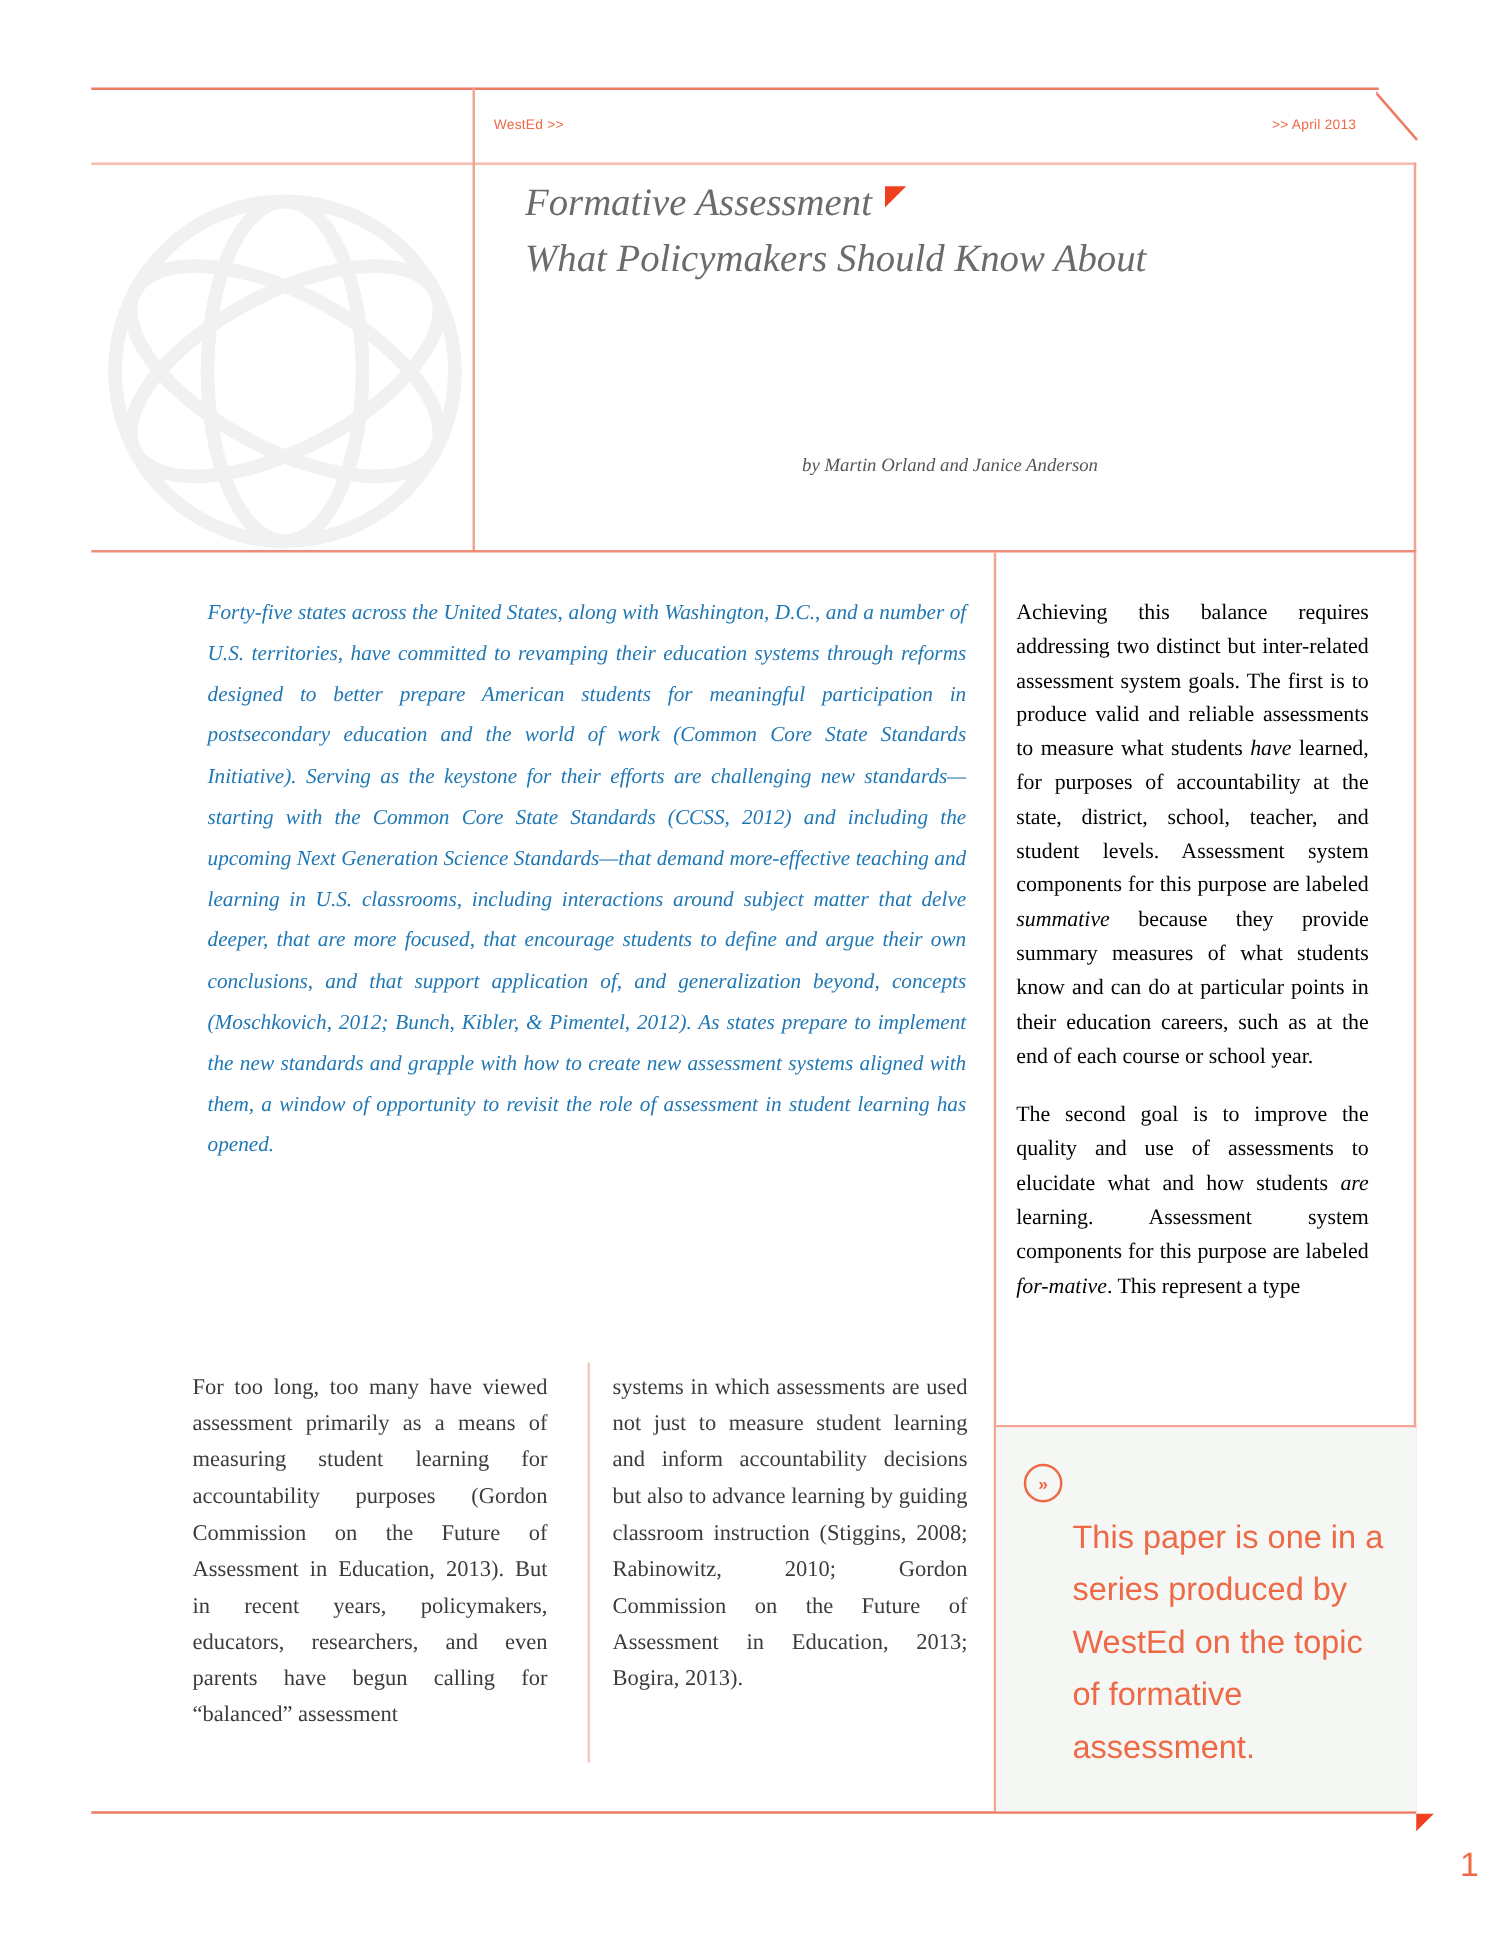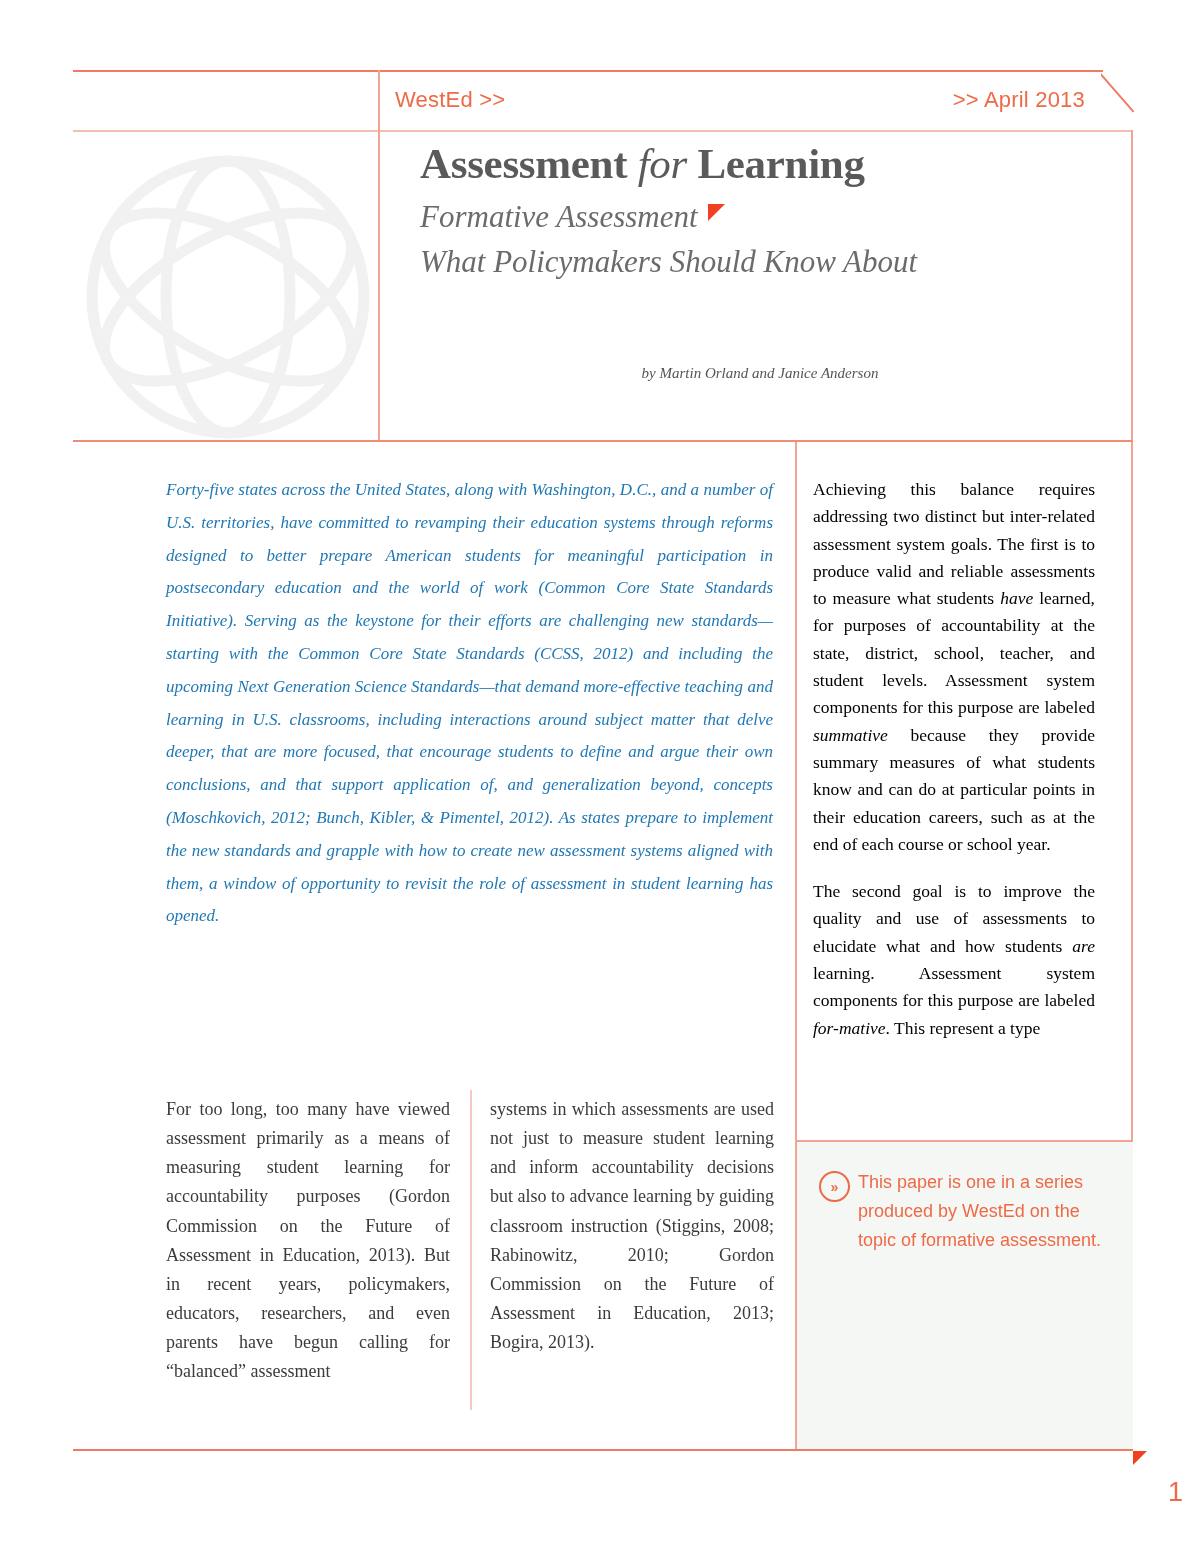--- a/index.html
+++ b/index.html
@@ -51,21 +51,21 @@
     position:absolute;left:78px;top:155px;width:300px;height:285px;
     overflow:hidden;
   }
   #globe-watermark svg{display:block;}
 
   
   #header{
     position:absolute;left:395px;top:72px;width:690px;height:56px;
     display:flex;align-items:center;justify-content:space-between;
     font-family:"Liberation Sans", sans-serif;
-    color:#ee6a47;font-size:22px;letter-spacing:.2px;
+    color:#ee6a47;font-size:11px;letter-spacing:.2px;
   }
 
   
   #masthead{
     position:absolute;left:420px;top:140px;width:680px;
   }
   #doc-title{
     font-size:43px;color:#5a5a5a;font-weight:700;
     letter-spacing:-.3px;line-height:1.1;margin:0 0 8px 0;
   }
@@ -95,21 +95,21 @@
     font-family:"Liberation Serif", serif;
   }
 
   
   .body-col{
     position:absolute;top:1095px;width:284px;
     font-size:18px;line-height:1.62;color:#3b3b3b;
     text-align:justify;
     font-family:"Liberation Serif", serif;
   }
-  #body-col-1{left:166px;}
+  #body-col-1{left:154px;}
   #body-col-2{left:490px;}
   .body-col p{margin:0;}
 
   
   #right-col{
     position:absolute;left:813px;top:476px;width:282px;
     font-size:17.5px;line-height:1.56;color:#000000;
     text-align:justify;
     font-family:"Liberation Serif", serif;
   }
@@ -128,21 +128,21 @@
   }
   #callout-badge{
     flex:0 0 auto;width:27px;height:27px;border-radius:50%;
     border:2px solid #ee6a47;color:#ee6a47;
     display:flex;align-items:center;justify-content:center;
     font-family:"Liberation Sans", sans-serif;font-size:14px;font-weight:700;
     margin-top:3px;margin-right:8px;line-height:1;
   }
   #callout-text{
     font-family:"Liberation Sans", sans-serif;
-    color:#ee6a47;font-size:18px;line-height:1.62;
+    color:#ee6a47;font-size:26px;line-height:1.62;margin-top:40px;
   }
 
   
   #page-number{
     position:absolute;left:1168px;top:1477px;
     font-family:"Liberation Sans", sans-serif;
     font-size:27px;color:#ee6a47;
   }
 </style>
 </head>
@@ -170,21 +170,20 @@
     </g>
   </svg>
 </div>
 
 <div id="header">
   <span>WestEd &gt;&gt;</span>
   <span>&gt;&gt; April 2013</span>
 </div>
 
 <div id="masthead">
-  <h1 id="doc-title"><span>Assessment </span><span class="for">for</span><span> Learning</span></h1>
   <div id="doc-subtitle">
     <div><span>Formative Assessment</span><span id="subtitle-marker"></span></div>
     <div>What Policymakers Should Know About</div>
   </div>
 </div>
 <div id="byline">by Martin Orland and Janice Anderson</div>
 
 <div id="lead-paragraph">Forty-five states across the United States, along with Washington, D.C., and a number of U.S. territories, have committed to revamping their education systems through reforms designed to better prepare American students for meaningful participation in postsecondary education and the world of work (Common Core State Standards Initiative). Serving as the keystone for their efforts are challenging new standards—starting with the Common Core State Standards (CCSS, 2012) and including the upcoming Next Generation Science Standards—that demand more-effective teaching and learning in U.S. classrooms, including interactions around subject matter that delve deeper, that are more focused, that encourage students to define and argue their own conclusions, and that support application of, and generalization beyond, concepts (Moschkovich, 2012; Bunch, Kibler, &amp; Pimentel, 2012). As states prepare to implement the new standards and grapple with how to create new assessment systems aligned with them, a window of opportunity to revisit the role of assessment in student learning has opened.</div>
 
 <div class="body-col" id="body-col-1">

